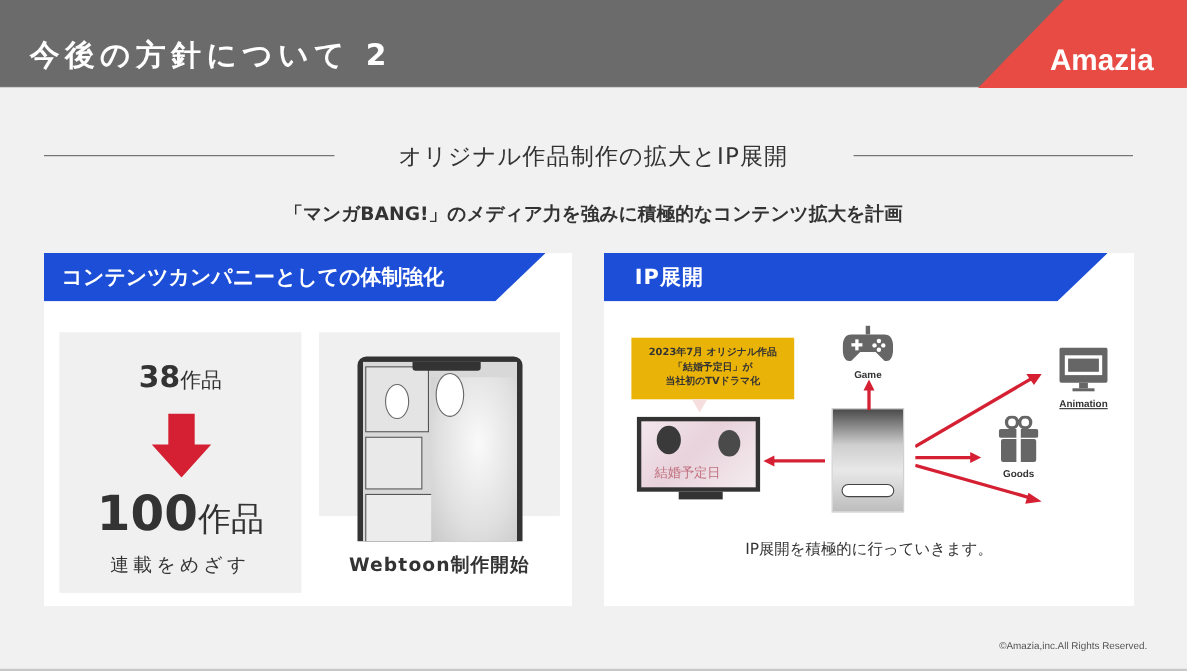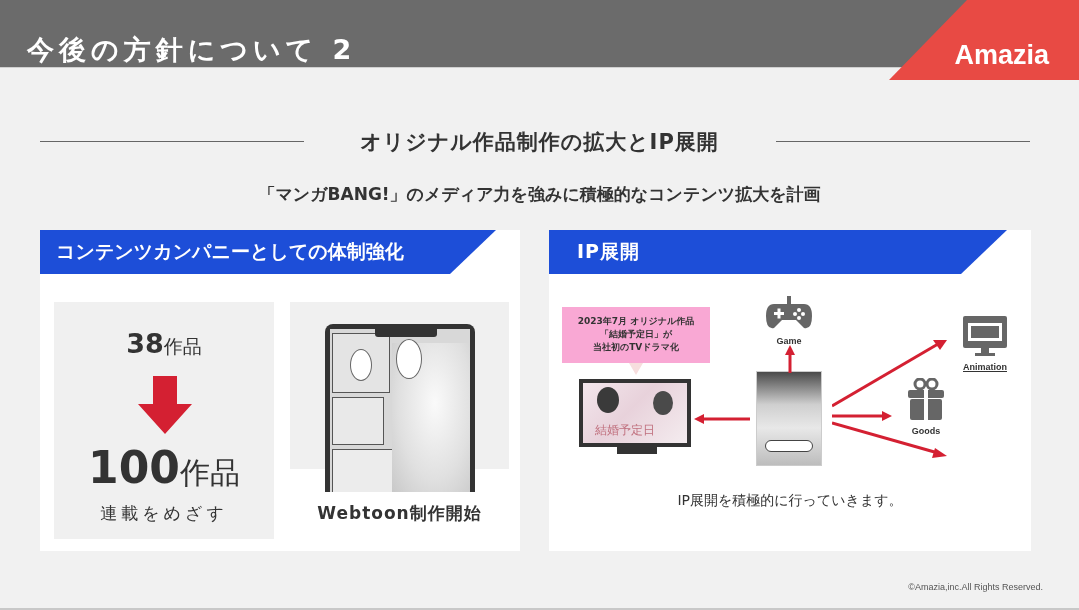--- a/index.html
+++ b/index.html
@@ -4,21 +4,21 @@
   <style>
     * { box-sizing: border-box; margin: 0; padding: 0; }
     html, body { width: 1079px; height: 610px; overflow: hidden; }
     body {
       background: #f1f1f1;
       font-family: "DejaVu Sans", "Liberation Sans", sans-serif;
       position: relative;
       color: #333;
     }
     .header {
-      position: absolute; left: 0; top: 0; width: 1079px; height: 68px;
+      position: absolute; left: 0; top: 0; width: 1079px; height: 80px;
       background: #6b6b6b;
       border-bottom: 1px solid #d0d0d0;
     }
     .header-title {
       position: absolute; left: 27px; top: 32px;
       color: #fff; font-size: 27px; font-weight: bold; letter-spacing: 5px;
     }
     .brand-tri {
       position: absolute; right: 0; top: 0; width: 190px; height: 80px;
       background: #e84a44;
@@ -27,21 +27,21 @@
     .brand-label {
       position: absolute; right: 30px; top: 40px;
       color: #fff; font-size: 27px; font-weight: bold;
       font-family: "Liberation Sans", sans-serif;
     }
     .rule { position: absolute; top: 13px; height: 1px; background: #666; }
     .rule.left { left: 20px; width: 264px; }
     .rule.right { left: 756px; width: 254px; }
     .section-title {
       position: absolute; left: 0; width: 1079px; top: 128px; text-align: center;
-      font-size: 21px; font-weight: bold; color: #333; letter-spacing: 1px;
+      font-size: 21px; font-weight: normal; color: #333; letter-spacing: 1px;
     }
     .subtitle {
       position: absolute; left: 0; width: 1079px; top: 183px; text-align: center;
       font-size: 17px; font-weight: bold; color: #333;
     }
     .panel {
       position: absolute; background: #fff;
     }
     .panel.left { left: 40px; top: 230px; width: 480px; height: 321px; }
     .panel.right { left: 549px; top: 230px; width: 482px; height: 321px; }
@@ -93,22 +93,22 @@
       position: absolute; left: 45px; top: 0; width: 62px; height: 8px; background: #333;
       border-radius: 0 0 3px 3px;
     }
     .manga-panel { position: absolute; background: #efefef; border: 1px solid #555; }
     .webtoon-caption {
       position: absolute; left: 0; width: 219px; top: 200px; text-align: center;
       font-size: 17px; font-weight: bold; color: #333; letter-spacing: 1px;
     }
     
     .bubble {
-      position: absolute; left: 13px; top: 77px; width: 148px; height: 56px;
-      background: #f9a8d4; text-align: center;
+      position: absolute; left: 25px; top: 77px; width: 148px; height: 56px;
+      background: #eab308; text-align: center;
       font-size: 9px; font-weight: bold; color: #333; line-height: 13px; padding-top: 8px;
     }
     .bubble-tail {
       position: absolute; left: 80px; top: 133px; width: 0; height: 0;
       border-left: 7px solid transparent; border-right: 7px solid transparent;
       border-top: 12px solid #f7dede;
     }
     .tv {
       position: absolute; left: 30px; top: 149px; width: 112px; height: 68px;
       background: #333; padding: 4px;

